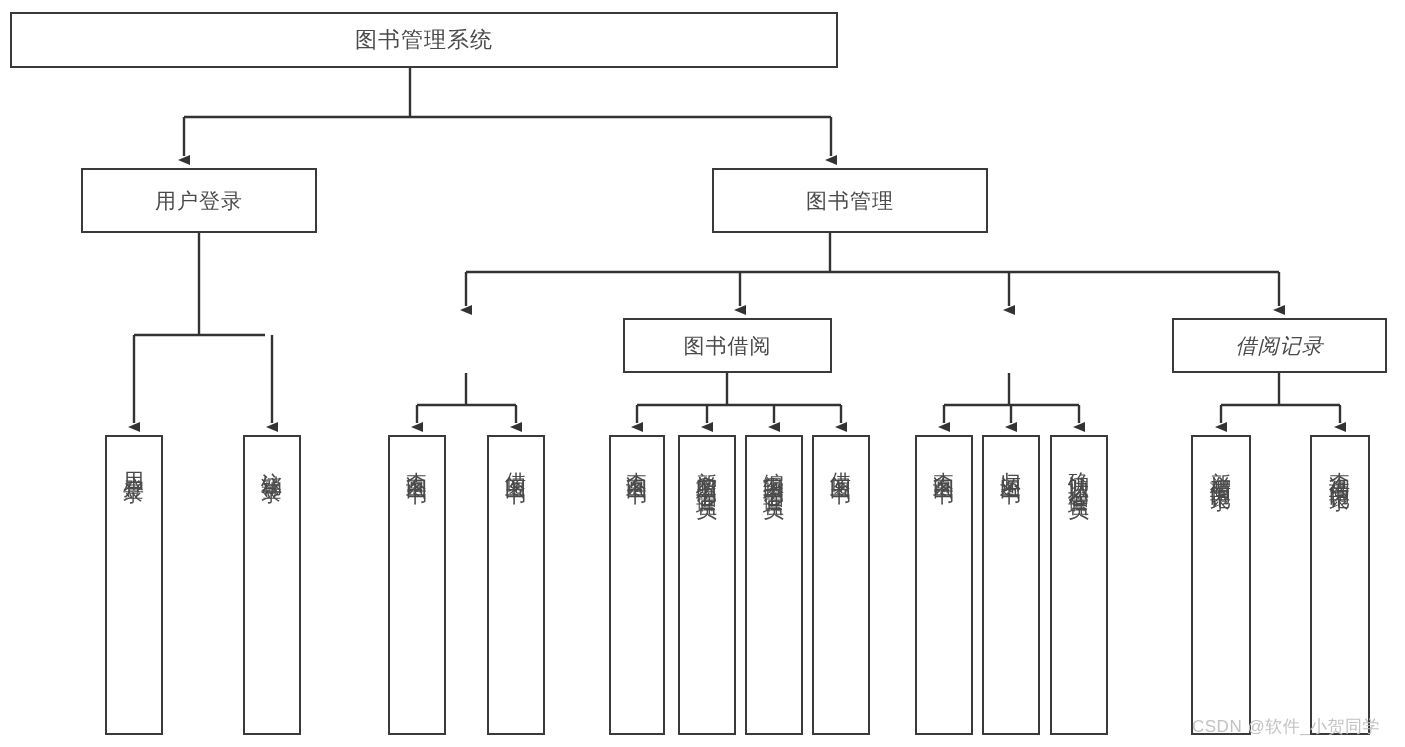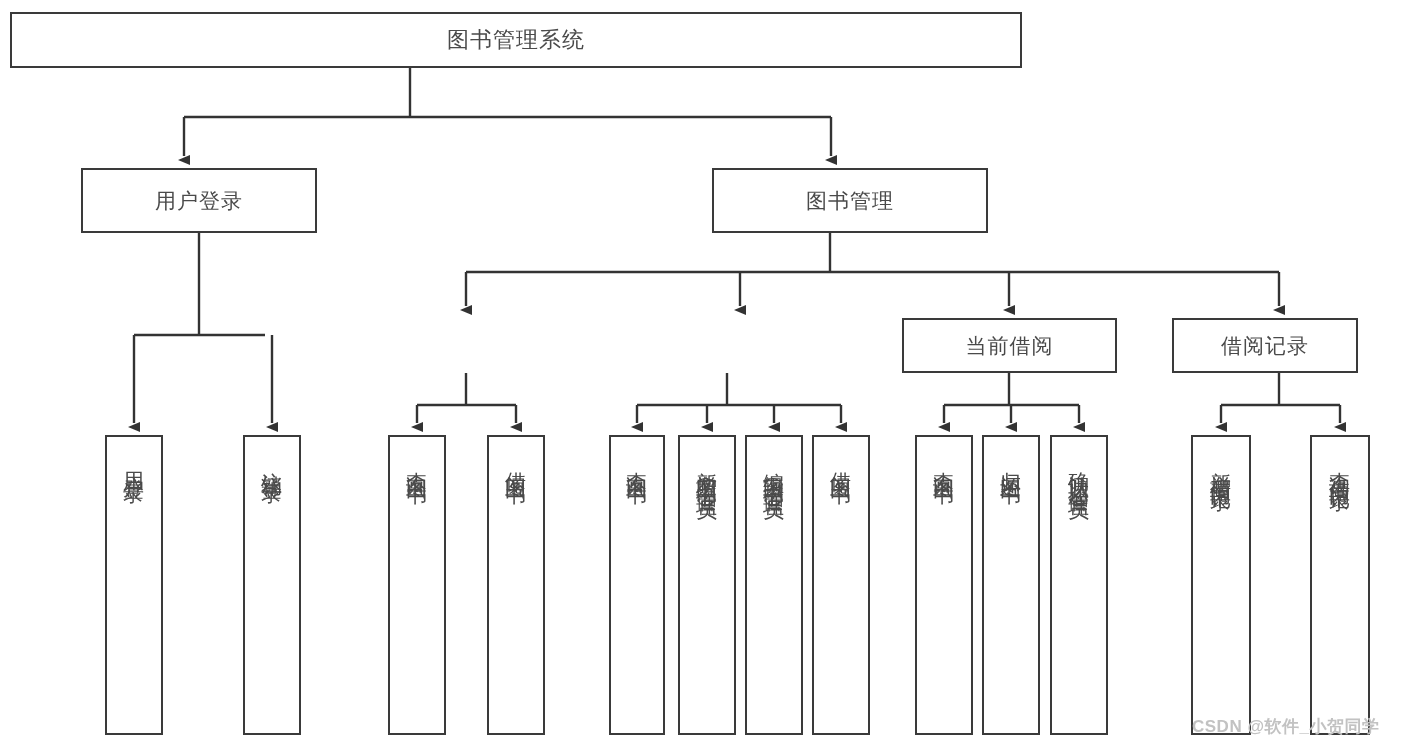--- a/index.html
+++ b/index.html
@@ -115,35 +115,35 @@
       <path d="M1011,405 L1011,423" marker-end="url(#arrow)"></path>
       <path d="M1079,405 L1079,423" marker-end="url(#arrow)"></path>
 
       <path d="M1279,373 L1279,405"></path>
       <path d="M1221,405 L1340,405"></path>
       <path d="M1221,405 L1221,423" marker-end="url(#arrow)"></path>
       <path d="M1340,405 L1340,423" marker-end="url(#arrow)"></path>
     </g>
   </svg>
 
-  <div class="node horiz root" style="left:10px;top:12px;width:1012px;height:56px;">
+  <div class="node horiz root" style="left:10px;top:12px;width:828px;height:56px;">
     <span class="label">图书管理系统</span>
   </div>
 
   <div class="node horiz" style="left:81px;top:168px;width:236px;height:65px;">
     <span class="label">用户登录</span>
   </div>
   <div class="node horiz" style="left:712px;top:168px;width:276px;height:65px;">
     <span class="label">图书管理</span>
   </div>
 
-  <div class="node horiz" style="left:902px;top:318px;width:215px;height:55px;">
-    <span class="label">当前借阅</span>
+  <div class="node horiz" style="left:623px;top:318px;width:209px;height:55px;">
+    <span class="label">图书借阅</span>
   </div>
-  <div class="node horiz" style="left:1172px;top:318px;width:186px;height:55px;">
+  <div class="node horiz" style="left:1172px;top:318px;width:215px;height:55px;font-style:italic;">
     <span class="label">借阅记录</span>
   </div>
 
   <div class="node vert" style="left:105px;top:435px;width:58px;height:300px;">
     <span class="label">用户登录</span>
   </div>
   <div class="node vert" style="left:243px;top:435px;width:58px;height:300px;">
     <span class="label">注销登录</span>
   </div>
   <div class="node vert" style="left:388px;top:435px;width:58px;height:300px;">
@@ -173,15 +173,15 @@
   <div class="node vert" style="left:1050px;top:435px;width:58px;height:300px;">
     <span class="label">确认归还（管理员）</span>
   </div>
   <div class="node vert" style="left:1191px;top:435px;width:60px;height:300px;">
     <span class="label">新增借阅记录</span>
   </div>
   <div class="node vert" style="left:1310px;top:435px;width:60px;height:300px;">
     <span class="label">查询借阅记录</span>
   </div>
 
-  <div class="watermark" style="left:1192px;top:715px;font-weight:bold;">CSDN @软件_小贺同学</div>
+  <div class="watermark" style="left:1192px;top:715px;">CSDN @软件_小贺同学</div>
 
 </div>
 
 </body></html>

